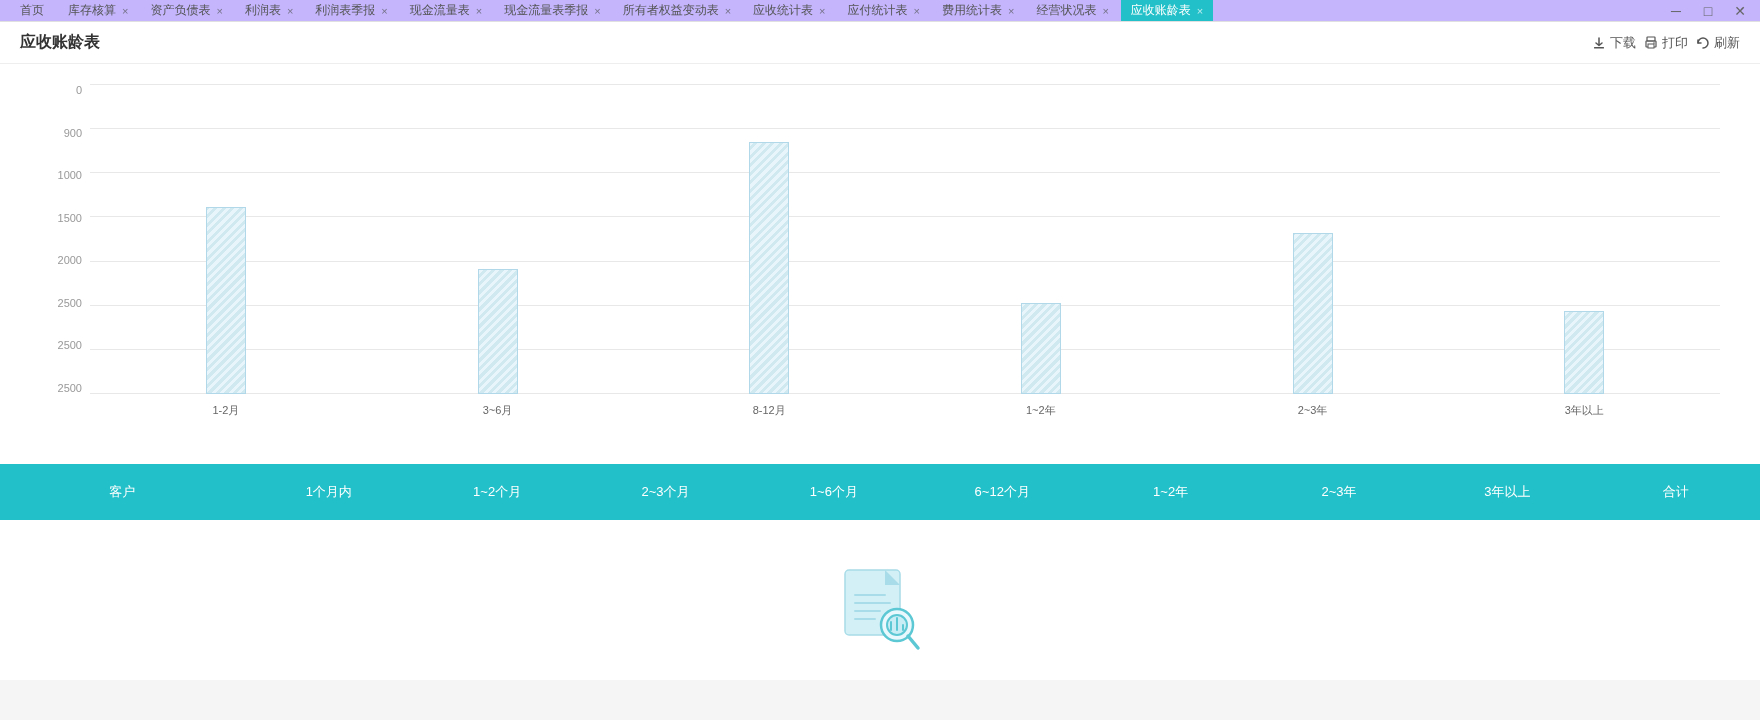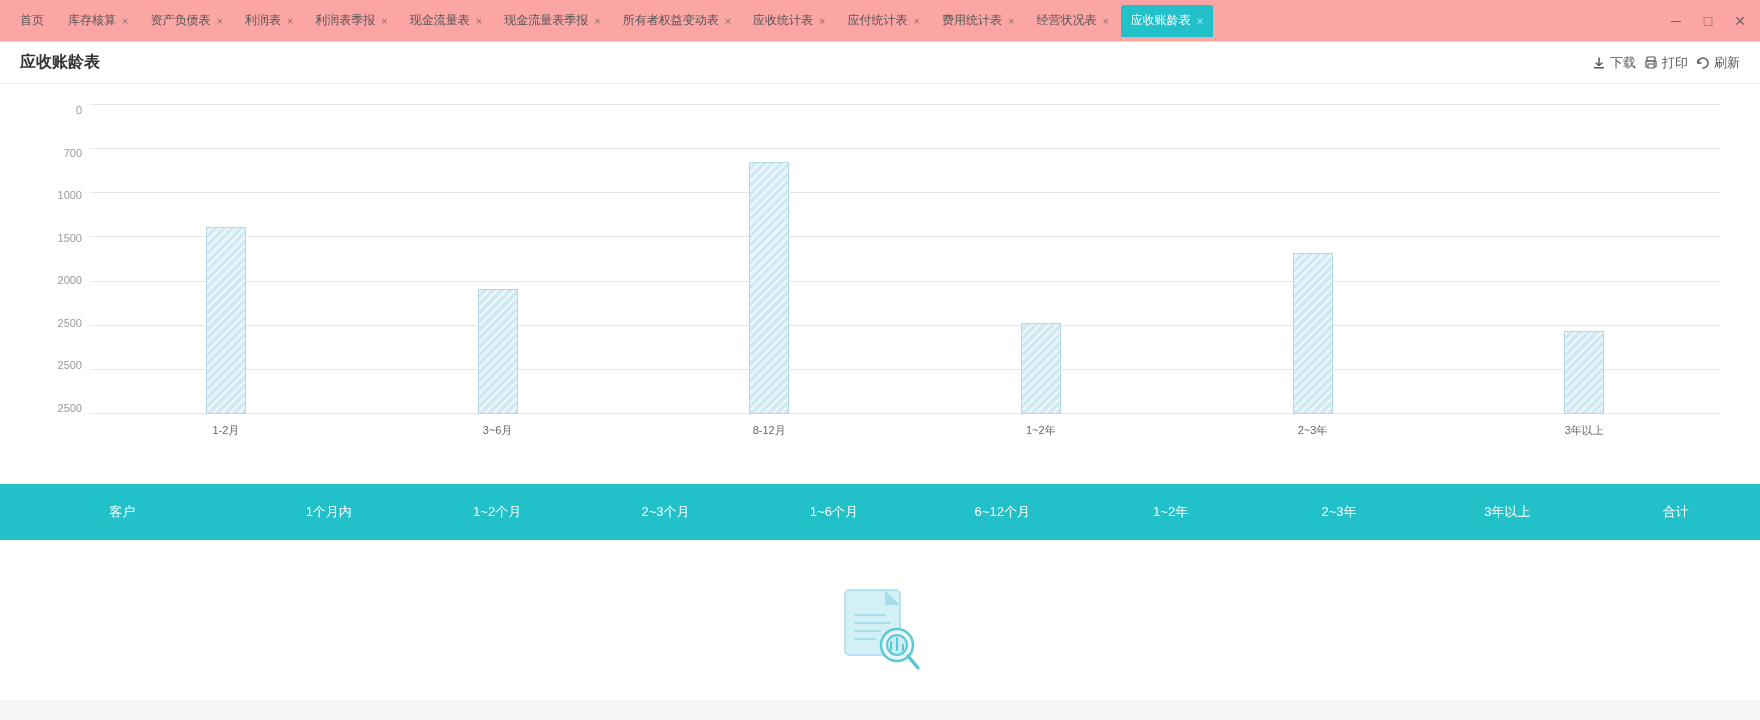--- a/index.html
+++ b/index.html
@@ -2,23 +2,23 @@
 <html><head>
   <meta charset="utf-8">
   <style>
     * { box-sizing: border-box; margin: 0; padding: 0; }
     body { font-family: "Microsoft YaHei", "PingFang SC", sans-serif; font-size: 13px; background: #f5f5f5; color: #333; overflow-x: hidden; }
 
     
     .tab-bar {
       display: flex;
       align-items: center;
-      background: #fca5a5;
+      background: #c4b5fd;
       border-bottom: 1px solid #e0e0e0;
-      height: 42px;
+      height: 22px;
       padding: 0 8px;
       overflow-x: auto;
       white-space: nowrap;
       gap: 2px;
     }
     .tab-bar::-webkit-scrollbar { display: none; }
     .tab-item {
       display: inline-flex;
       align-items: center;
       height: 32px;
@@ -330,21 +330,21 @@
   <div class="chart-area">
     <div class="chart-container">
 
       <div class="y-axis">
         <span class="y-label">2500</span>
         <span class="y-label">2500</span>
         <span class="y-label">2500</span>
         <span class="y-label">2000</span>
         <span class="y-label">1500</span>
         <span class="y-label">1000</span>
-        <span class="y-label">700</span>
+        <span class="y-label">900</span>
         <span class="y-label">0</span>
       </div>
 
       <div class="chart-body">
         <div class="grid-lines">
           <div class="grid-line"></div>
           <div class="grid-line"></div>
           <div class="grid-line"></div>
           <div class="grid-line"></div>
           <div class="grid-line"></div>

